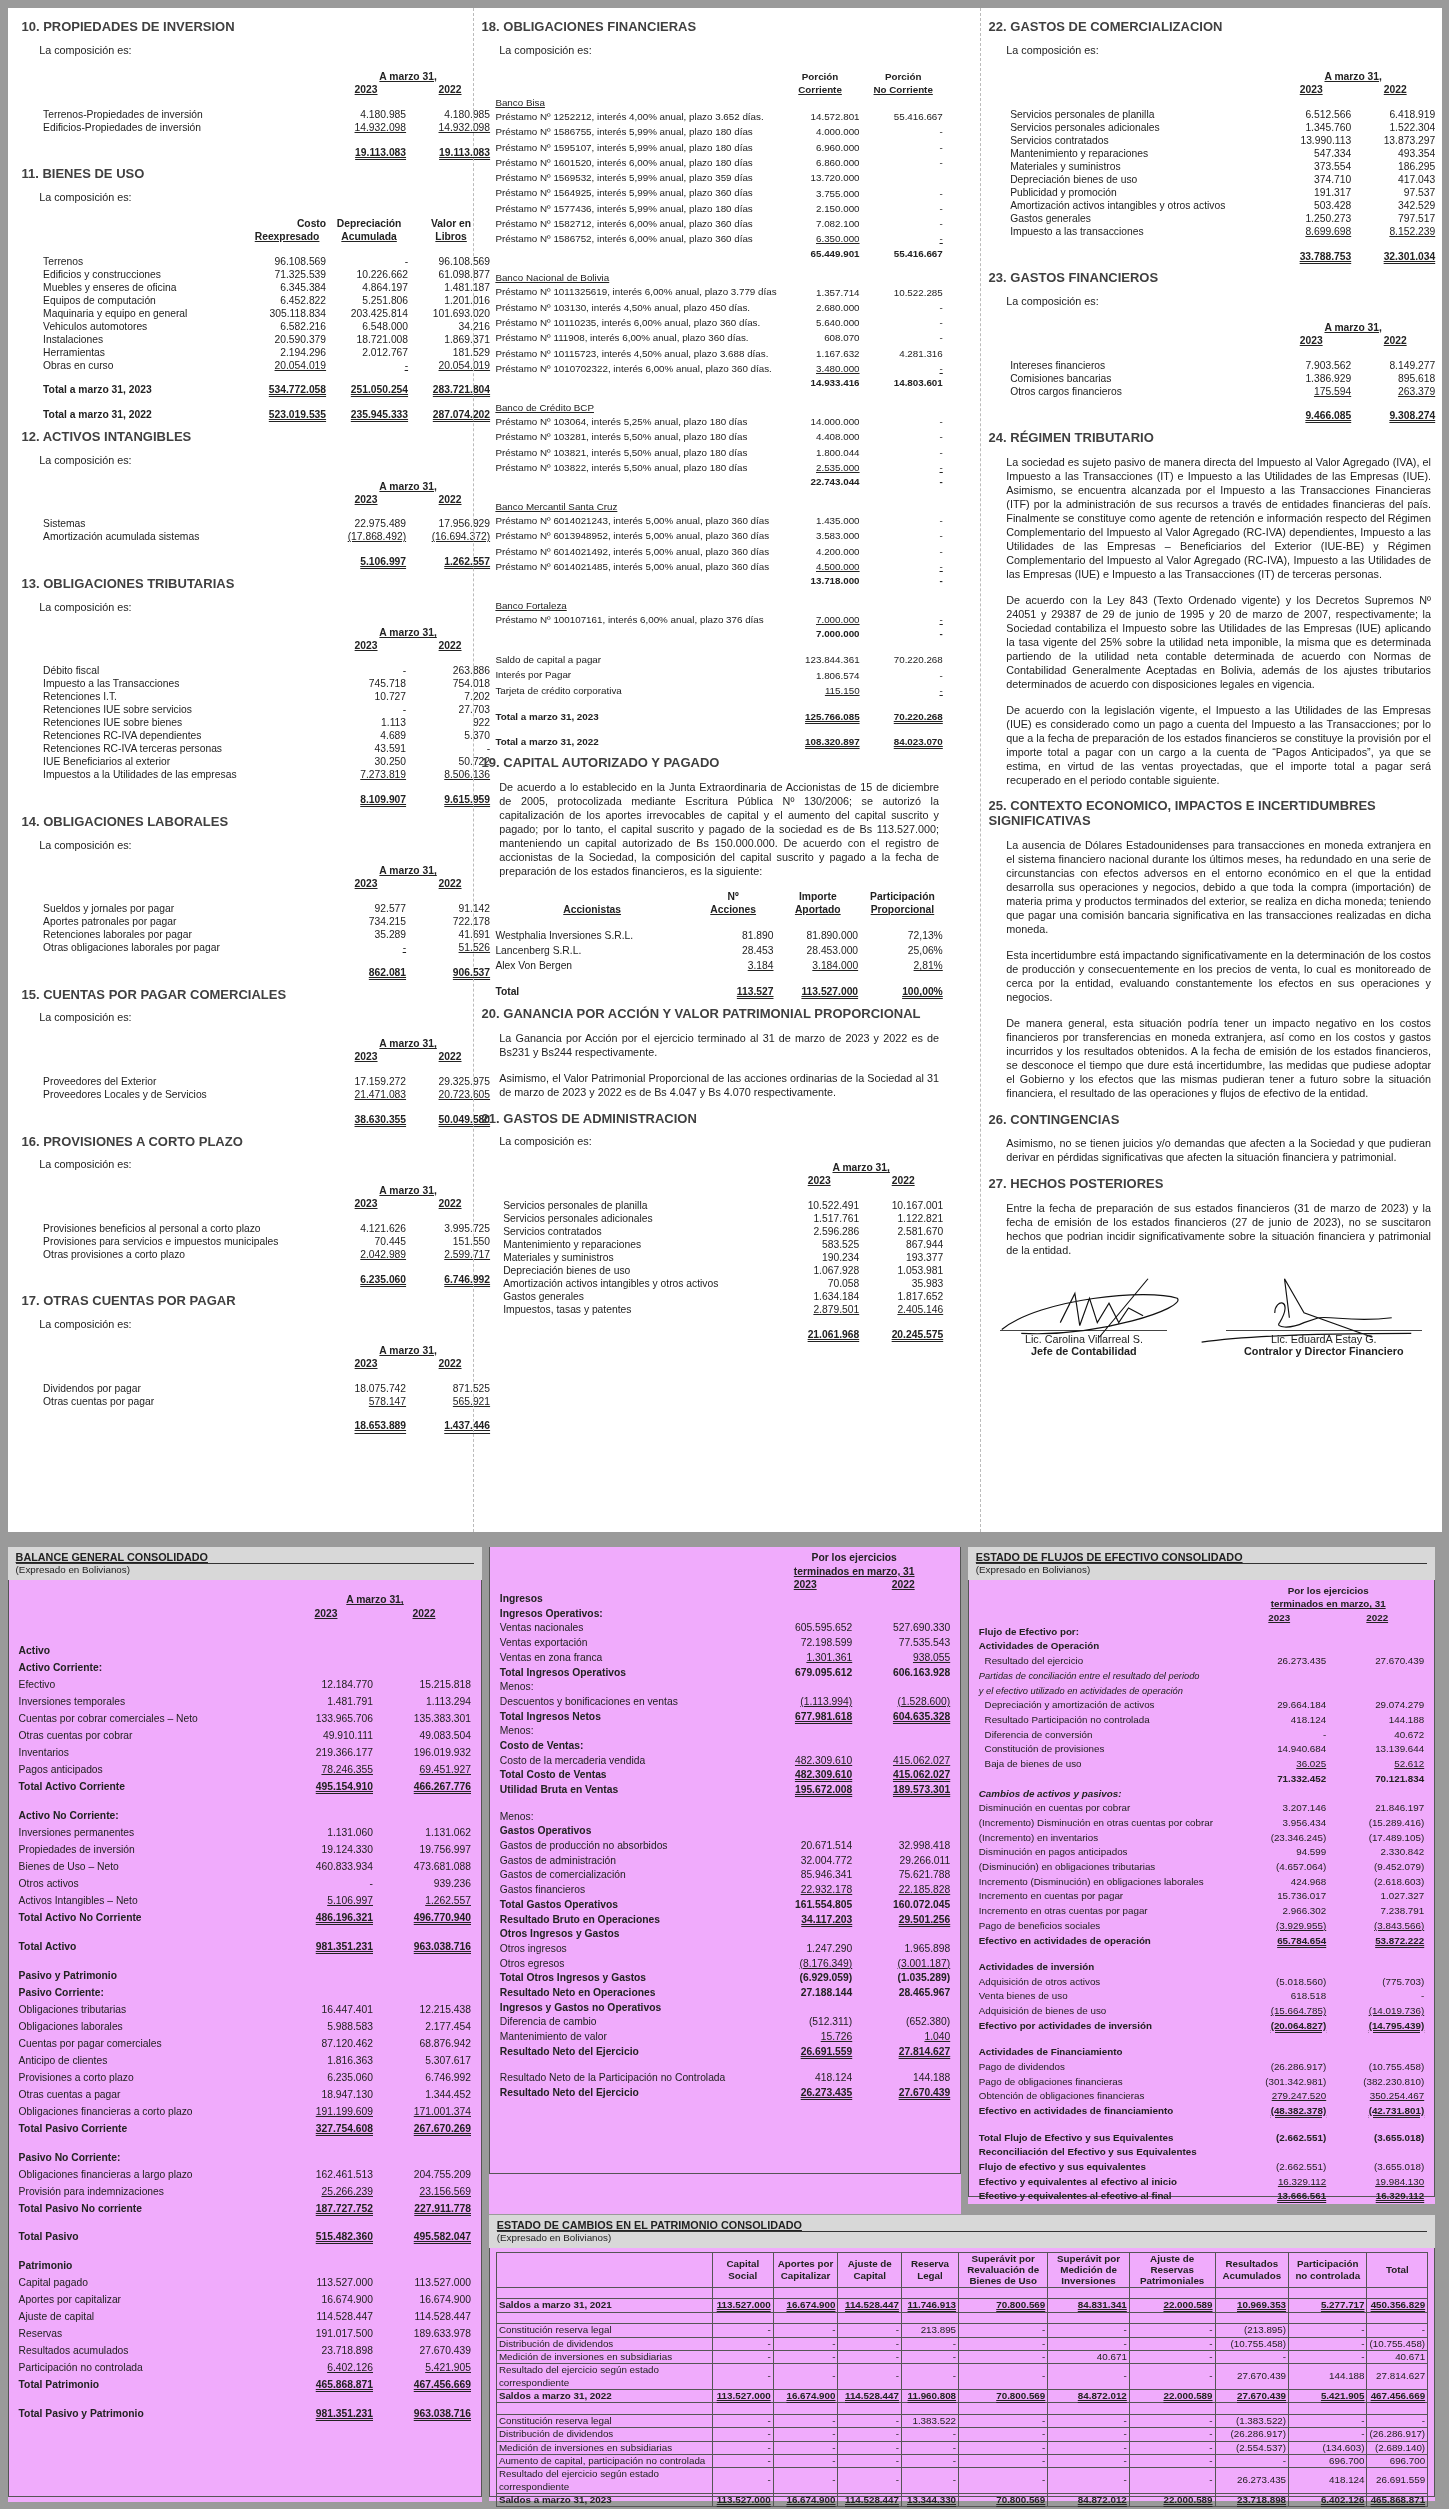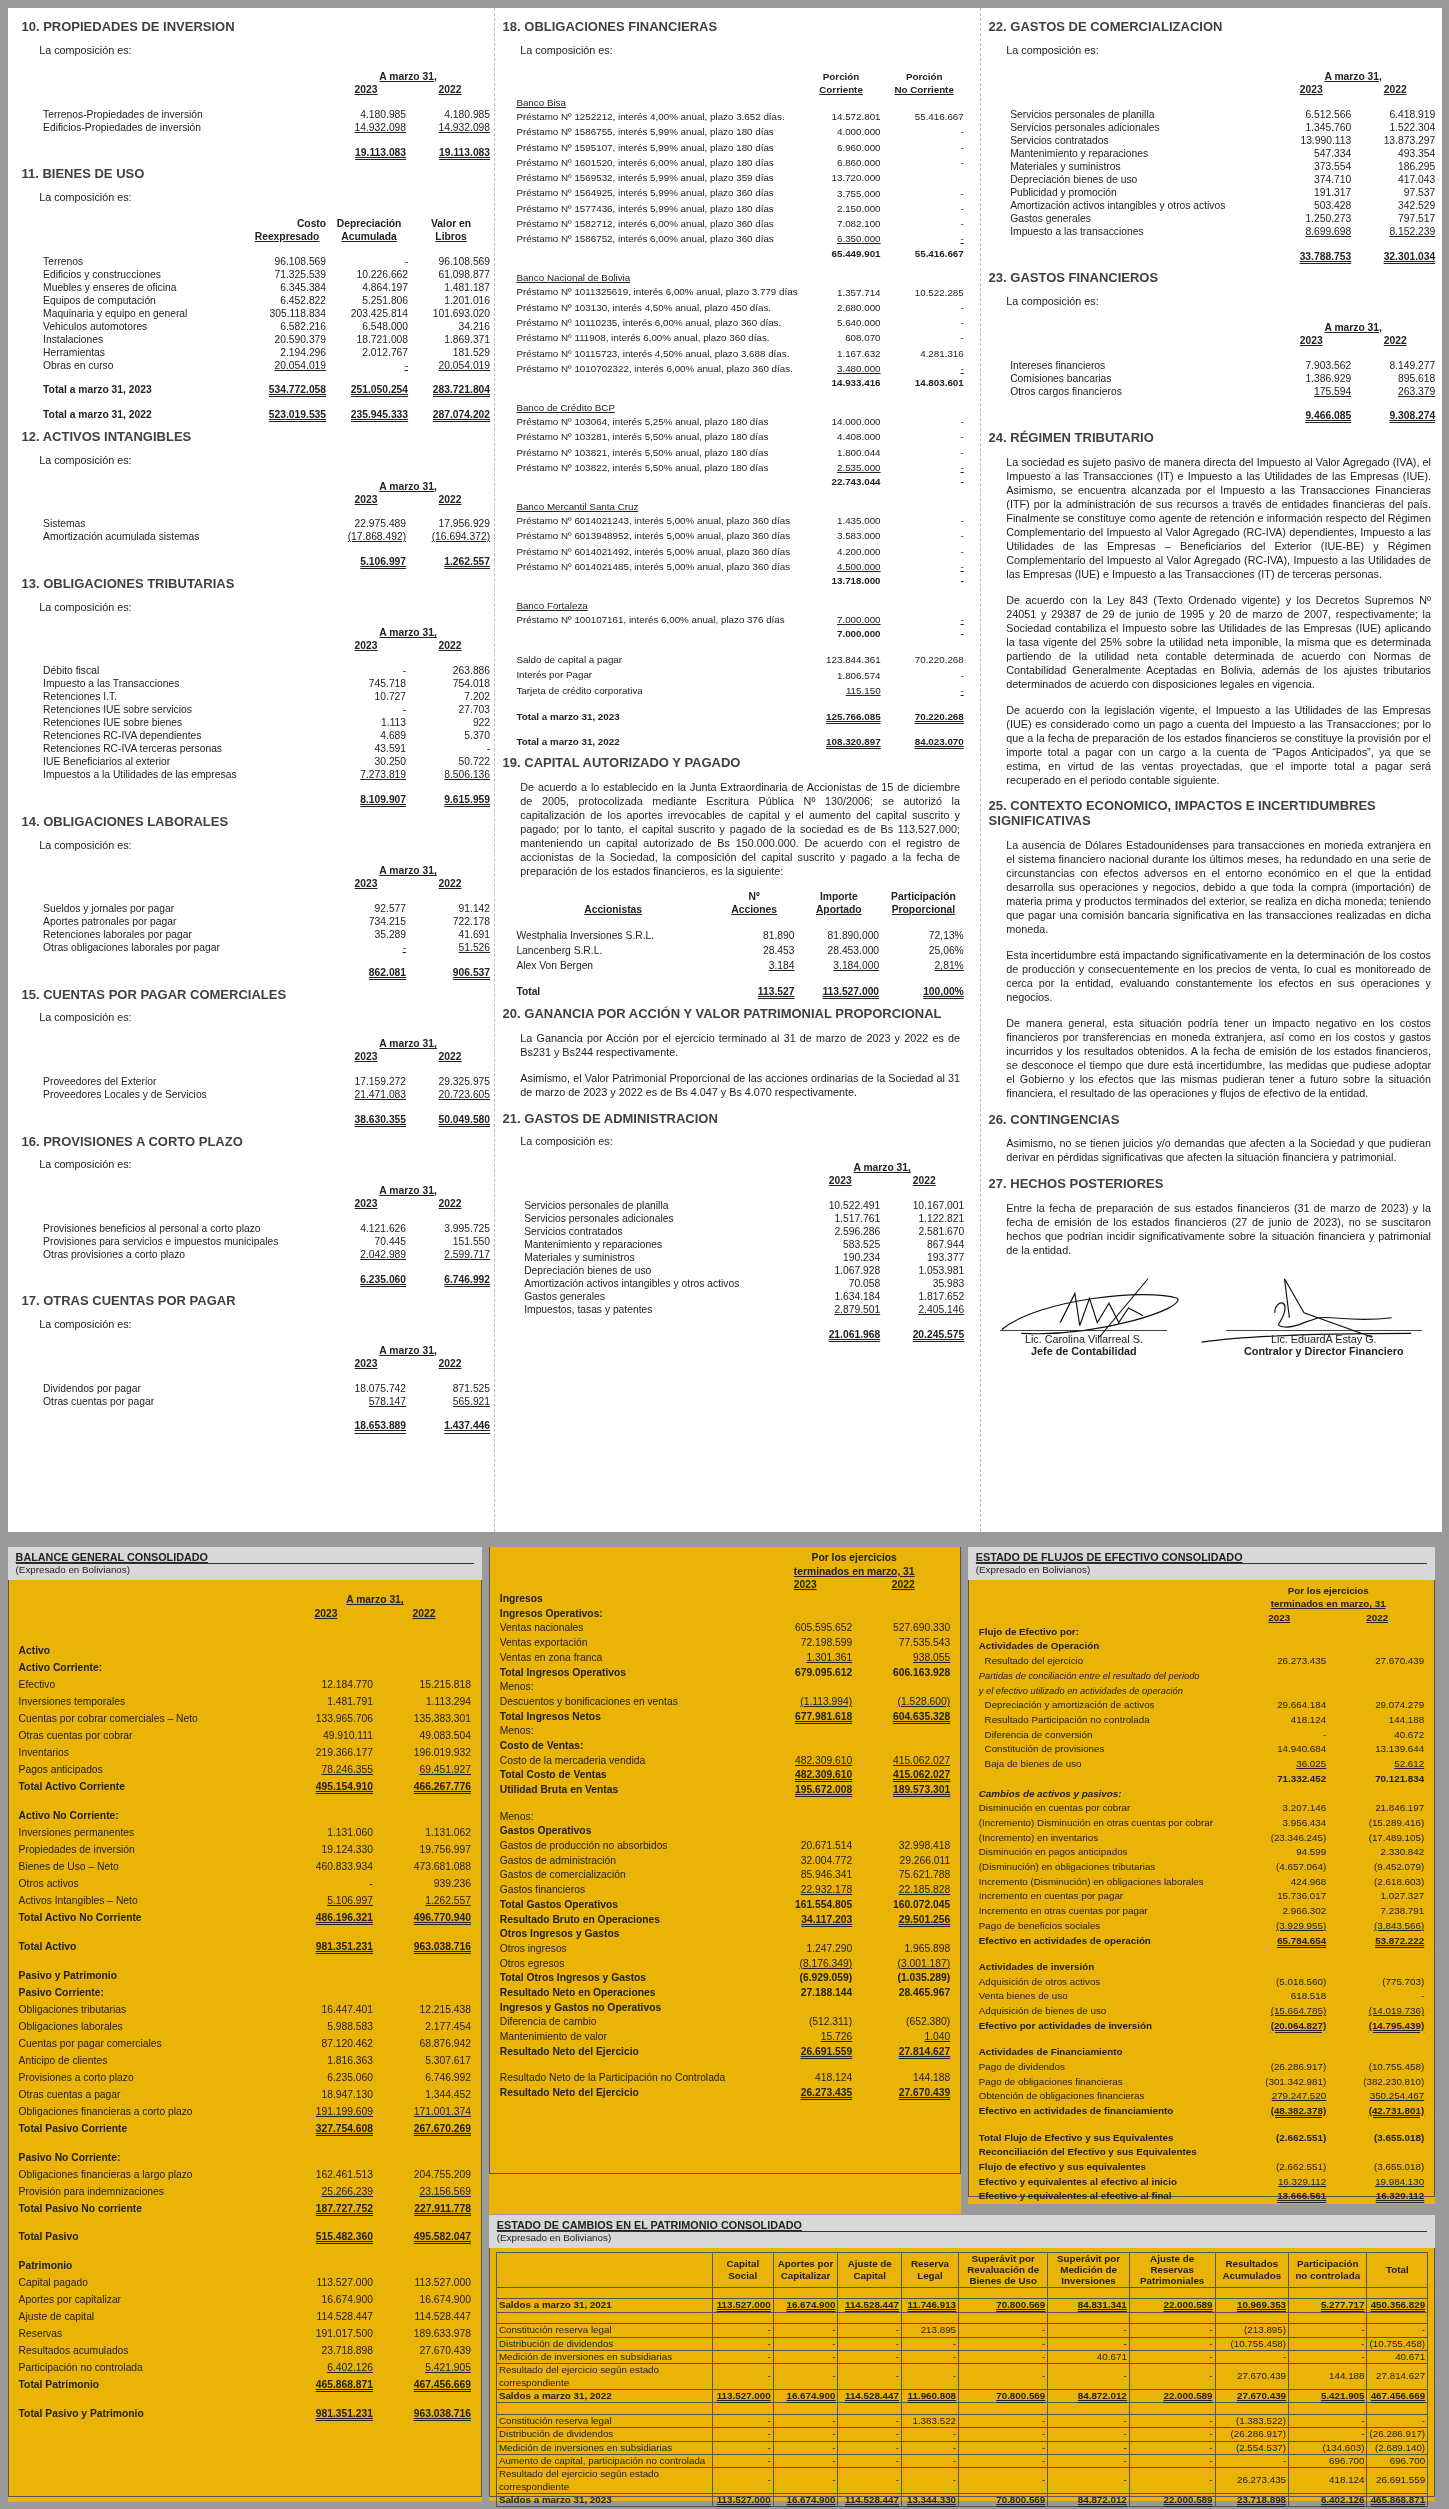--- a/index.html
+++ b/index.html
@@ -1,41 +1,41 @@
 <!DOCTYPE html>
 <html><head>
 <meta charset="utf-8">
 <style>
 *{box-sizing:border-box;margin:0;padding:0}
 body{width:1450px;height:2509px;background:#9a9a9a;font-family:"Liberation Sans",sans-serif;color:#222;font-size:10.3px;position:relative;overflow:hidden}
 .page{position:absolute;background:#fff}
 #top{left:7.8px;top:7.8px;width:1434px;height:1524px}
 .col{position:absolute;top:0;height:1524px;padding:3.9px 0}
 #c1{left:5.9px;width:480px}
-#c2{left:486px;width:474px;border-left:1px dashed #bbb}
+#c2{left:465px;width:474px;border-left:1px dashed #bbb}
 #c3{left:972px;width:459px;border-left:1px dashed #bbb}
 h2{font-size:13px;font-weight:bold;margin:7.8px 0 9.8px 7.8px;color:#404040}
 .intro{margin:0 0 13.7px 25.5px;font-size:10.8px}
 .ntab{width:calc(100% - 29px);margin-left:27.4px;border-collapse:collapse;font-size:10.3px}
 .ntab td{padding:0 2px;line-height:13px;white-space:nowrap}
 .ntab td.n{text-align:right;width:84px}
 .ntab td.n3{text-align:right;width:82px}
 .ntab .hdr td{font-weight:bold;text-align:center}
 .ul{text-decoration:underline}
 .dul{text-decoration:underline double}
 .b{font-weight:bold}
 .i{font-style:italic}
 .sp td{height:11.8px}
 .para{margin:0 7.8px 11.8px 25.5px;text-align:justify;font-size:10.8px;line-height:14px}
 .bank{font-weight:normal;text-decoration:underline}
 .sig{position:absolute;text-align:center;font-size:10.8px}
 .sig .line{border-top:1px solid #444;margin-bottom:2px}
 .sigscribble{position:absolute}
 
-.stmt{position:absolute;background:#eab308}
+.stmt{position:absolute;background:#f0abfc}
 .shead{background:#d8d8d8;padding:3.9px 7.8px 4.9px 7.8px}
 .shead .t{font-weight:bold;font-size:10.8px;text-decoration:underline;border-bottom:1px solid #333}
 .shead .s{font-size:9.8px}
 .sbody{border:1.5px solid #555;border-top:none;margin:0 0 0 0;padding:3.9px 7.8px}
 .stab{width:100%;border-collapse:collapse;font-size:10.3px}
 .stab td{padding:0 2px;line-height:17px;white-space:nowrap}
 .stab td.n{text-align:right;width:98px}
 .stab.tight td{line-height:14.7px}
 .stab .hc td{text-align:center;font-weight:bold;line-height:13.7px}
 .ptab{width:100%;border-collapse:collapse;font-size:9.8px}

